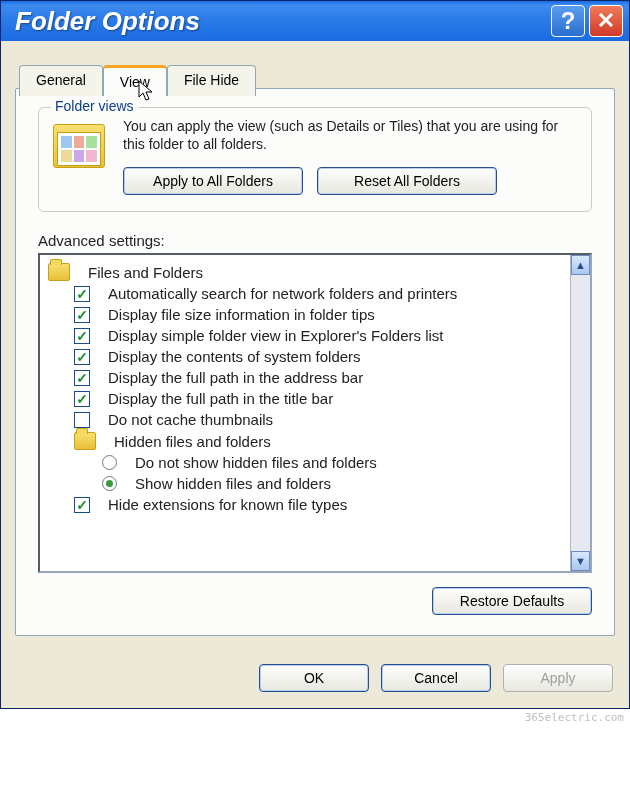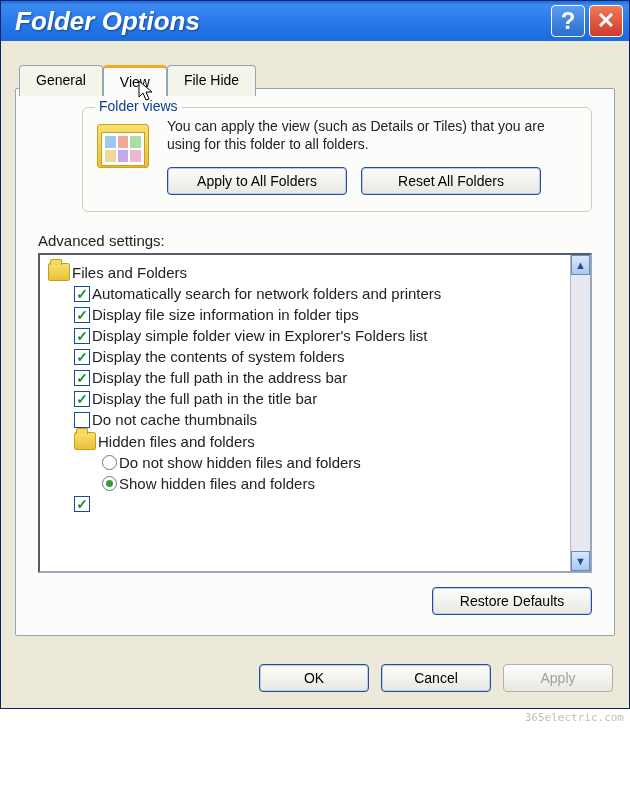--- a/index.html
+++ b/index.html
@@ -73,21 +73,20 @@
   background: #fcfcfa;
   padding: 18px 22px 20px 22px;
   border-radius: 2px;
 }
 .fieldset {
   border: 1px solid #d0ccc0;
   border-radius: 6px;
   padding: 10px 14px 16px 14px;
   margin-bottom: 20px;
   position: relative;
-  margin-left: 44px;
 }
 .fieldset-legend {
   position: absolute;
   top: -10px;
   left: 12px;
   background: #fcfcfa;
   padding: 0 4px;
   color: #0a3d8f;
   font-size: 14px;
 }
@@ -115,21 +114,21 @@
 }
 .adv-label { font-size: 15px; color:#222; margin-bottom: 4px; }
 .treebox {
   border: 2px inset #9aa7bb;
   background: #fff;
   height: 320px;
   display: flex;
   overflow: hidden;
 }
 .treebox-inner { flex:1; padding: 6px 8px; overflow:hidden; }
-.tree-item { display:flex; align-items:center; gap:2px; font-size:15px; color:#222; padding: 2px 0; white-space:nowrap; }
+.tree-item { display:flex; align-items:center; gap:18px; font-size:15px; color:#222; padding: 2px 0; white-space:nowrap; }
 .indent1 { padding-left: 26px; }
 .indent2 { padding-left: 54px; }
 .folder-glyph { width:22px; height:18px; background: linear-gradient(#f8e070,#e8c038); border:1px solid #c8a018; border-radius:2px; display:inline-block; position:relative; }
 .folder-glyph::before { content:""; position:absolute; top:-5px; left:1px; width:10px; height:5px; background:#f5da60; border:1px solid #c8a018; border-bottom:none; border-radius:2px 2px 0 0; }
 .checkbox { width:16px; height:16px; border:1px solid #1a4a8f; background:#fff; display:inline-flex; align-items:center; justify-content:center; cursor:pointer; }
 .checkbox.checked::after { content:"✓"; color:#18902a; font-weight:bold; font-size:14px; line-height:1; }
 .radio { width:15px; height:15px; border:1px solid #6a7a8a; border-radius:50%; display:inline-flex; align-items:center; justify-content:center; cursor:pointer; background:#fff;}
 .radio.selected::after { content:""; width:7px; height:7px; background:#3a9a3a; border-radius:50%; }
 .scrollbar { width:20px; background:#e8e8f0; border-left:1px solid #b0b8c8; display:flex; flex-direction:column; justify-content:space-between; }
 .scroll-btn { height:20px; background: linear-gradient(#d8e8ff,#a8c8f0); border:1px solid #6a8ac0; display:flex; align-items:center; justify-content:center; cursor:pointer; color:#2a4a8a; font-size:11px;}
@@ -271,20 +270,21 @@
                 <span>Do not show hidden files and folders</span>
               </div>
               <div class="tree-item indent2">
                 <span class="radio selected"></span>
                 <span>Show hidden files and folders</span>
               </div>
             </div>
           <div id="tree-items2">
               <div class="tree-item indent1">
                 <span class="checkbox checked"></span>
+                <span>Hide extensions for known file types</span>
               </div>
             </div>
         </div>
         <div class="scrollbar">
           <div class="scroll-btn">
               <span>▲</span>
             </div>
           <div class="scroll-btn">
               <span>▼</span>
             </div>

